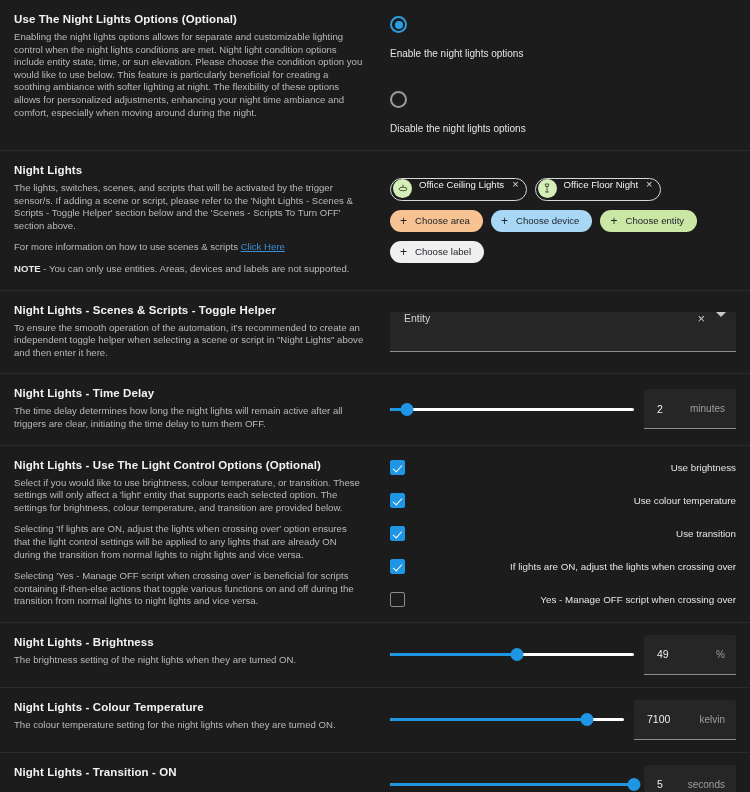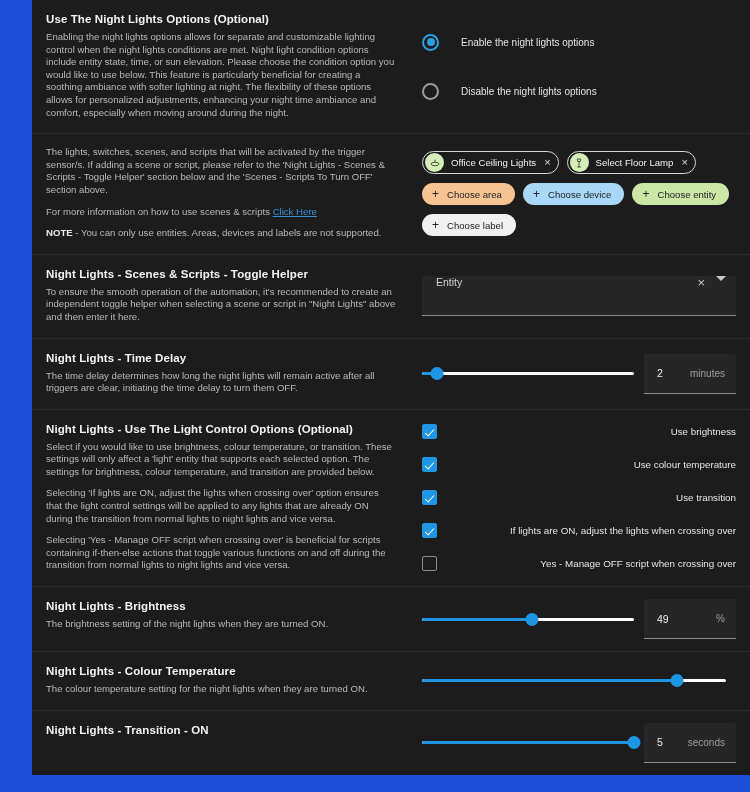--- a/index.html
+++ b/index.html
@@ -9,24 +9,23 @@
     height: 792px;
     background: #111111;
     font-family: "Liberation Sans", sans-serif;
     color: #e1e1e1;
     overflow: hidden;
   }
 
   .page {
     width: 750px;
     height: 792px;
-    background: #1d4ed8;
+    background: #a3a3a3;
     display: flex;
     flex-direction: column;
-    padding-left: 32px;
   }
 
   
   .card {
     background: #1c1c1c;
     border-top: 1px solid #2a2a2a;
     display: flex;
     align-items: stretch;
     position: relative;
   }
@@ -62,24 +61,24 @@
   .sec-desc b { color: #e8e8e8; font-weight: bold; }
   .link {
     color: #3d8fd4;
     text-decoration: underline;
     cursor: pointer;
   }
 
   
   .radio-row {
     display: flex;
-    align-items: center;
-    gap: 22px;
+    gap: 15px;
     padding: 4px 0;
     cursor: pointer;
+    flex-direction: column;
   }
   .radio-row + .radio-row { margin-top: 24px; }
   .radio {
     width: 17px; height: 17px;
     border-radius: 50%;
     border: 2px solid #9a9a9a;
     flex: 0 0 17px;
     display: flex; align-items: center; justify-content: center;
   }
   .radio.on { border-color: #2a9fe0; }
@@ -90,21 +89,20 @@
     background: #2a9fe0;
   }
   .radio-label { font-size: 10px; color: #e4e4e4; }
 
   
   .chips { display: flex; flex-wrap: wrap; gap: 8px; }
   .chips-row2 { margin-top: 9px; }
 
   .chip-entity {
     display: inline-flex;
-    align-items: center;
     gap: 7px;
     height: 23px;
     padding: 0 7px 0 2px;
     border: 1px solid #d8d8d8;
     border-radius: 12px;
     background: #1c1c1c;
     font-size: 9.6px;
     color: #f0f0f0;
     cursor: pointer;
     white-space: nowrap;
@@ -265,20 +263,21 @@
       </div>
       <div class="radio-row">
         <span class="radio"></span>
         <span class="radio-label">Disable the night lights options</span>
       </div>
     </div>
   </div>
 
   <div class="card">
     <div class="card-left">
+      <div class="sec-title">Night Lights</div>
       <div class="sec-desc">The lights, switches, scenes, and scripts that will be activated by the trigger sensor/s. If adding a scene or script, please refer to the 'Night Lights - Scenes &amp; Scripts - Toggle Helper' section below and the 'Scenes - Scripts To Turn OFF' section above.</div>
       <div class="sec-desc"><span>For more information on how to use scenes &amp; scripts </span><span class="link">Click Here</span></div>
       <div class="sec-desc"><b>NOTE</b><span> - You can only use entities. Areas, devices and labels are not supported.</span></div>
     </div>
     <div class="card-right">
       <div class="chips">
         <span class="chip-entity">
           <span class="chip-ava">
             <svg width="12" height="12" viewBox="0 0 24 24" aria-hidden="true">
                 <ellipse cx="12" cy="14" rx="8" ry="3.6" fill="none" stroke="#3a4a2a" stroke-width="1.8"></ellipse>
@@ -289,21 +288,21 @@
           <span class="chip-x">×</span>
         </span>
         <span class="chip-entity">
           <span class="chip-ava">
             <svg width="12" height="12" viewBox="0 0 24 24" aria-hidden="true">
                 <path d="M8.5 4h7l-1 5h-5z" fill="none" stroke="#3a4a2a" stroke-width="1.8" stroke-linejoin="round"></path>
                 <path d="M12 9v10" stroke="#3a4a2a" stroke-width="1.8" stroke-linecap="round"></path>
                 <path d="M9 20h6" stroke="#3a4a2a" stroke-width="1.8" stroke-linecap="round"></path>
               </svg>
           </span>
-          <span>Select Floor Lamp</span>
+          <span>Office Floor Night</span>
           <span class="chip-x">×</span>
         </span>
       </div>
       <div class="chips chips-row2">
         <span class="chip-add" style="background:#f7c392">
           <span class="chip-plus">+</span>
           <span>Choose area</span>
         </span>
         <span class="chip-add" style="background:#a8d8f5">
           <span class="chip-plus">+</span>
@@ -413,20 +412,24 @@
       <div class="sec-title">Night Lights - Colour Temperature</div>
       <div class="sec-desc">The colour temperature setting for the night lights when they are turned ON.</div>
     </div>
     <div class="card-right">
       <div class="slider-row">
         <div class="slider">
           <div class="track"></div>
           <div class="track-fill" style="width: 84%;"></div>
           <div class="thumb" style="left: 84%;"></div>
         </div>
+        <div class="numbox wide">
+          <span class="num-val">7100</span>
+          <span class="num-unit">kelvin</span>
+        </div>
       </div>
     </div>
   </div>
 
   <div class="card">
     <div class="card-left">
       <div class="sec-title">Night Lights - Transition - ON</div>
     </div>
     <div class="card-right">
       <div class="slider-row">

